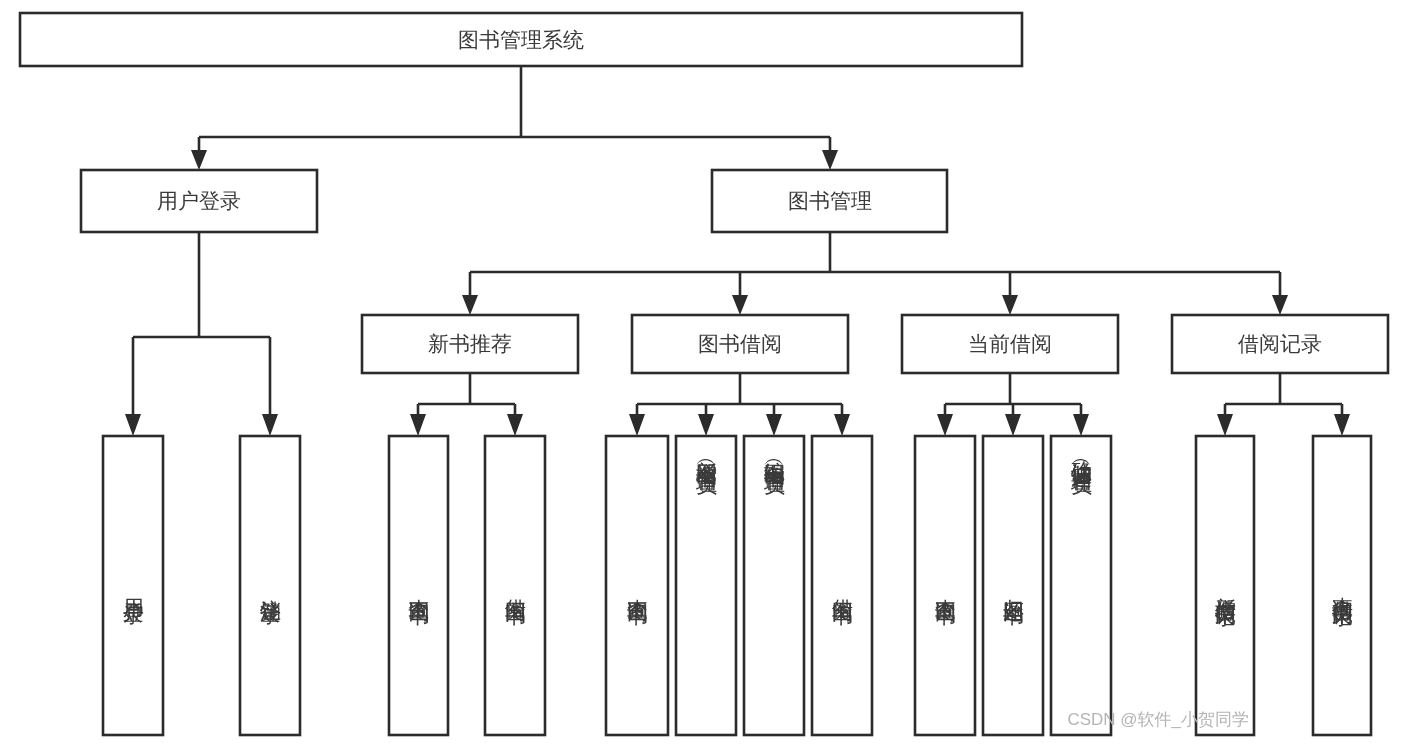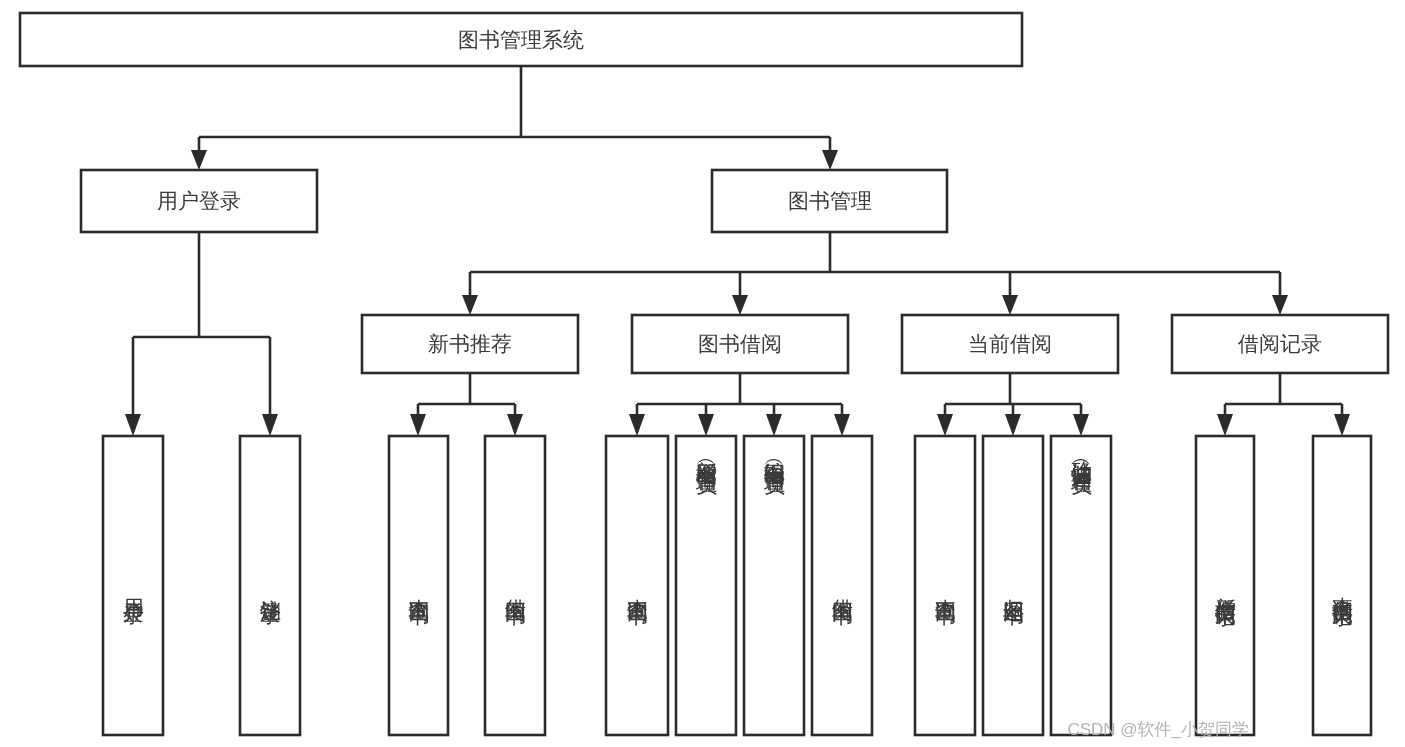--- a/index.html
+++ b/index.html
@@ -62,21 +62,21 @@
     font-family: "Liberation Sans", sans-serif;
     font-size: 21px;
     line-height: 1.28;
     color: #3a3a3a;
     letter-spacing: 2px;
     white-space: nowrap;
   }
   .watermark {
     position: absolute;
     right: 8px;
-    bottom: 6px;
+    bottom: 16px;
     font-family: "Liberation Sans", sans-serif;
     font-size: 17px;
     color: #b4b4b4;
     white-space: nowrap;
     user-select: none;
   }
 </style>
 </head>
 <body>
 

